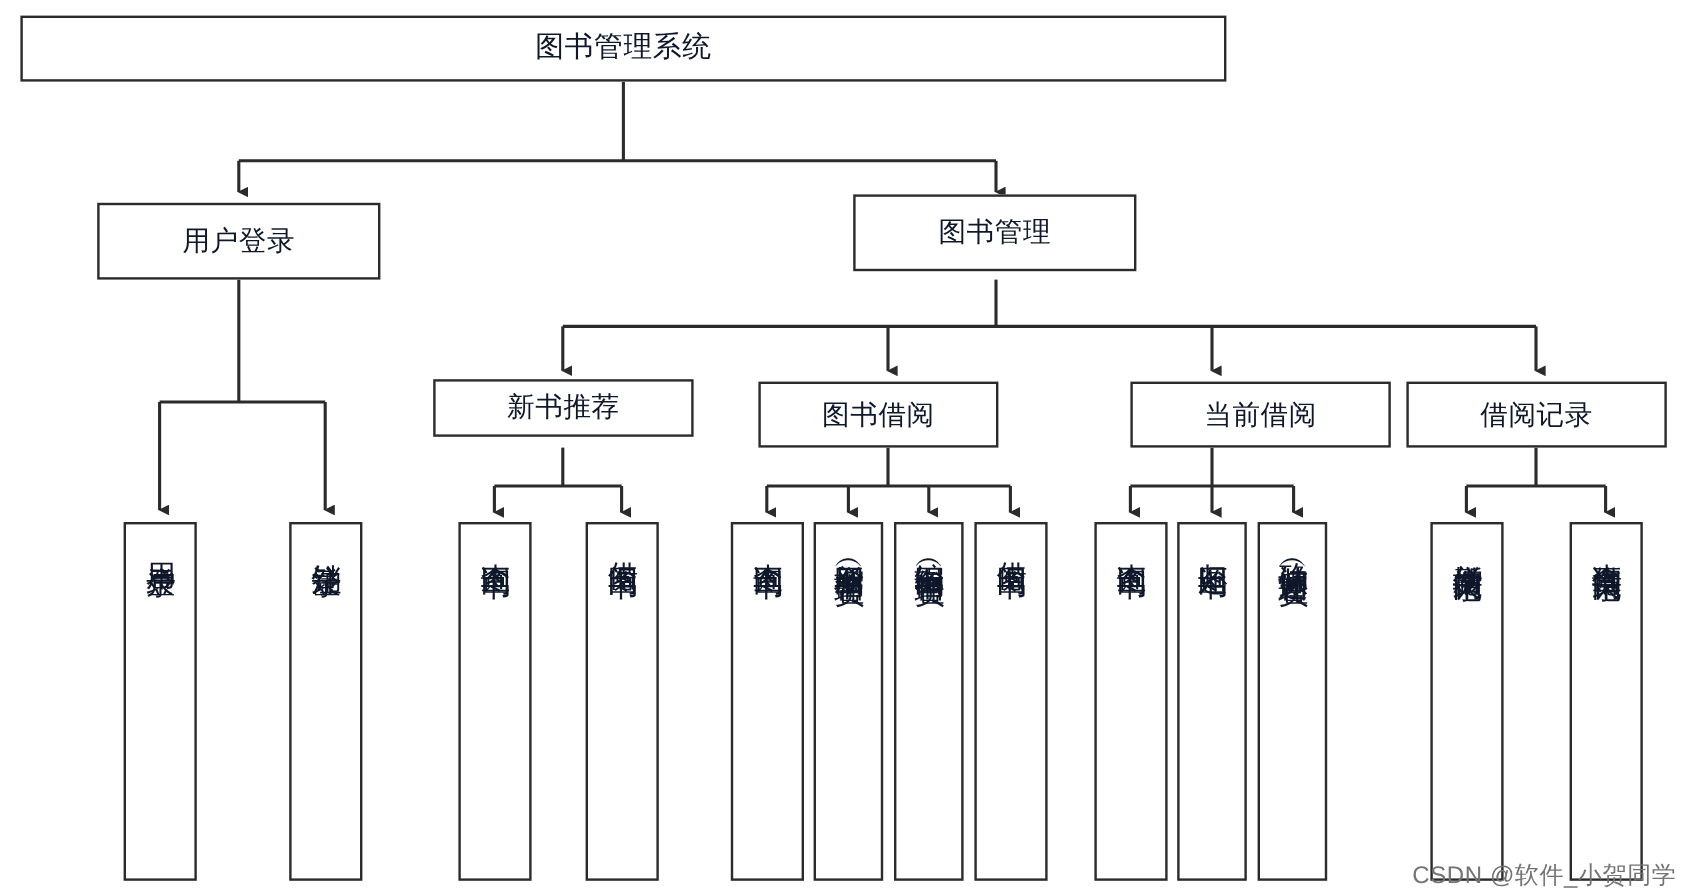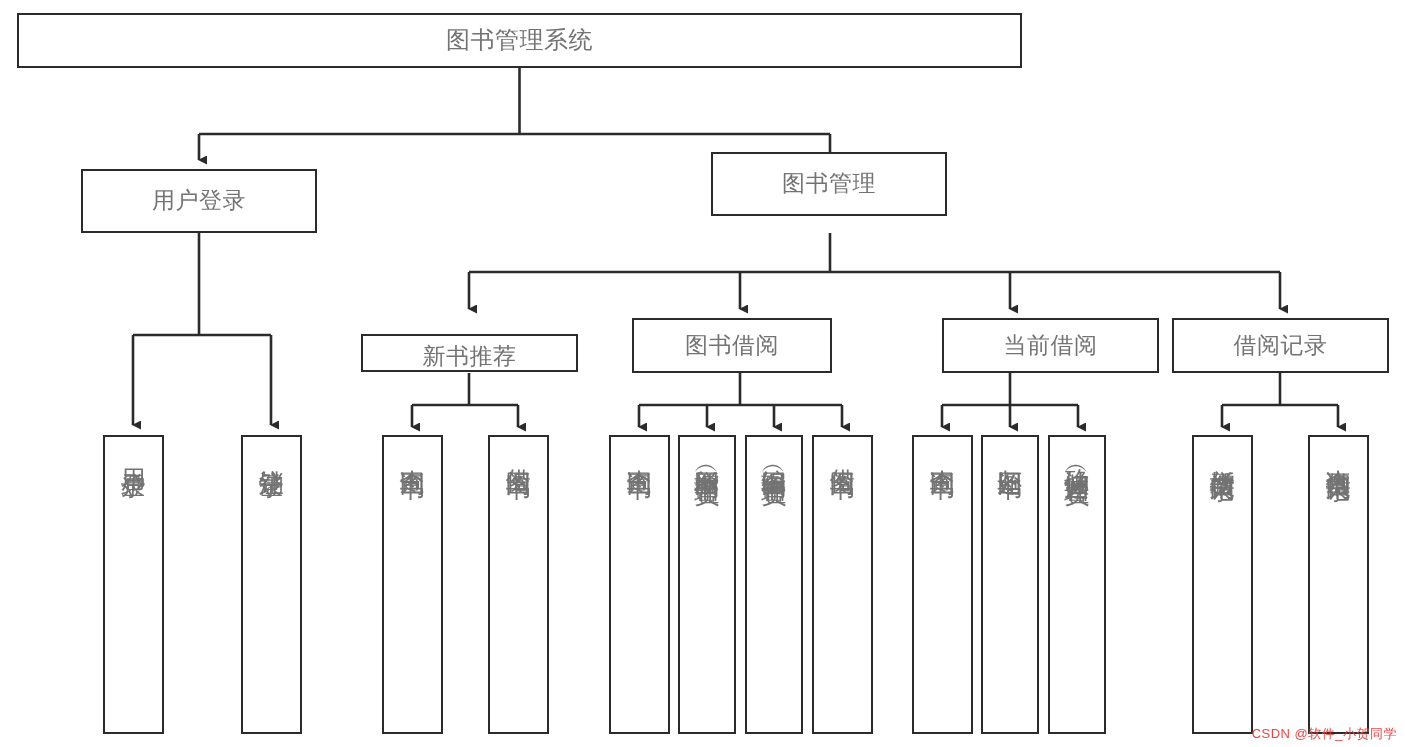--- a/index.html
+++ b/index.html
@@ -22,21 +22,21 @@
     pointer-events:none;
   }
   .node{
     position:absolute;
     box-sizing:border-box;
     border:2.5px solid #2b2b2b;
     background:#ffffff;
     display:flex;
     align-items:center;
     justify-content:center;
-    color:#737373;
+    color:#0f172a;
   }
   .node .label{
     display:block;
     text-align:center;
     line-height:1.18;
     letter-spacing:0.5px;
   }
   
   .node.h .label{
     font-size:23px;
@@ -54,22 +54,22 @@
     text-orientation:upright;
     font-size:25px;
     line-height:1.05;
     letter-spacing:2px;
     white-space:nowrap;
   }
   .watermark{
     position:absolute;
     right:8px;
     bottom:4px;
-    font-size:13px;
-    color:#ef4444;
+    font-size:20px;
+    color:#737373;
     white-space:nowrap;
     letter-spacing:0.5px;
   }
 </style>
 </head>
 <body>
 
 <div id="canvas">
 
   <svg class="connectors" viewBox="0 0 1405 747" xmlns="http://www.w3.org/2000/svg">
@@ -122,25 +122,25 @@
     </g>
   </svg>
 
   <div class="node h root" style="left:17px; top:13px; width:1005px; height:55px;">
     <span class="label">图书管理系统</span>
   </div>
 
   <div class="node h" style="left:81px; top:169px; width:236px; height:64px;">
     <span class="label">用户登录</span>
   </div>
-  <div class="node h" style="left:711px; top:152px; width:236px; height:64px;">
+  <div class="node h" style="left:711px; top:162px; width:236px; height:64px;">
     <span class="label">图书管理</span>
   </div>
 
-  <div class="node h" style="left:361px; top:334px; width:217px; height:38px;align-items:flex-end;">
+  <div class="node h" style="left:361px; top:316px; width:217px; height:48px;">
     <span class="label">新书推荐</span>
   </div>
   <div class="node h" style="left:632px; top:318px; width:200px; height:55px;">
     <span class="label">图书借阅</span>
   </div>
   <div class="node h" style="left:902px; top:318px; width:217px; height:55px;margin-left:40px;">
     <span class="label">当前借阅</span>
   </div>
   <div class="node h" style="left:1172px; top:318px; width:217px; height:55px;">
     <span class="label">借阅记录</span>

